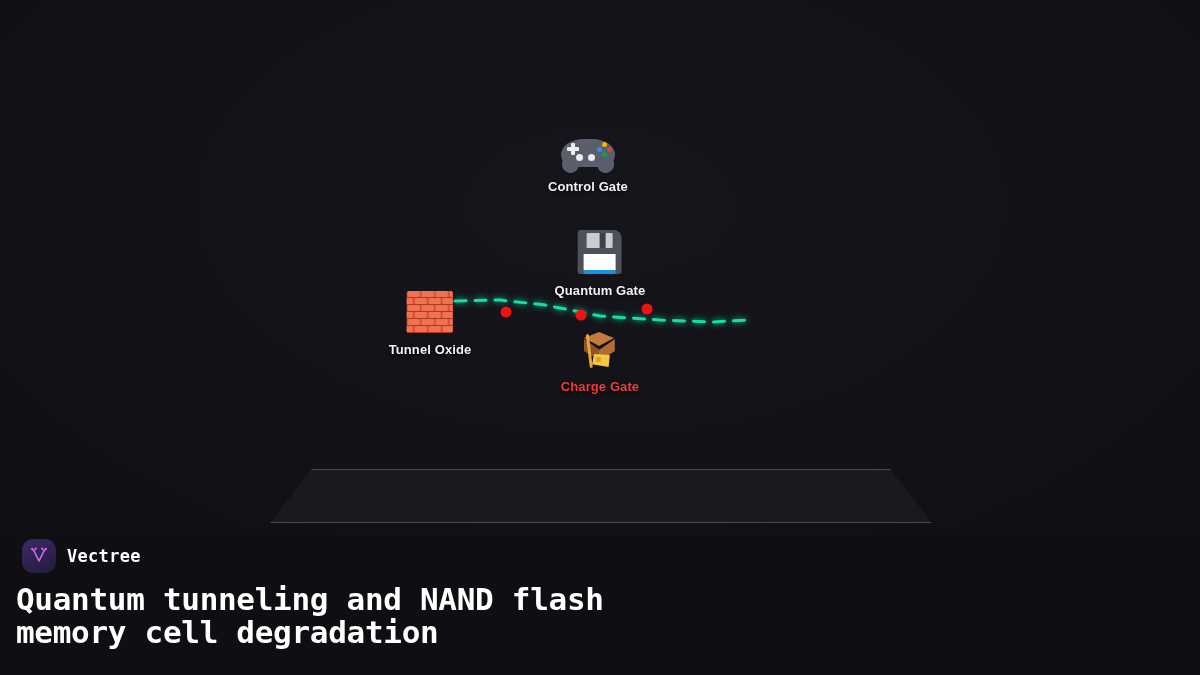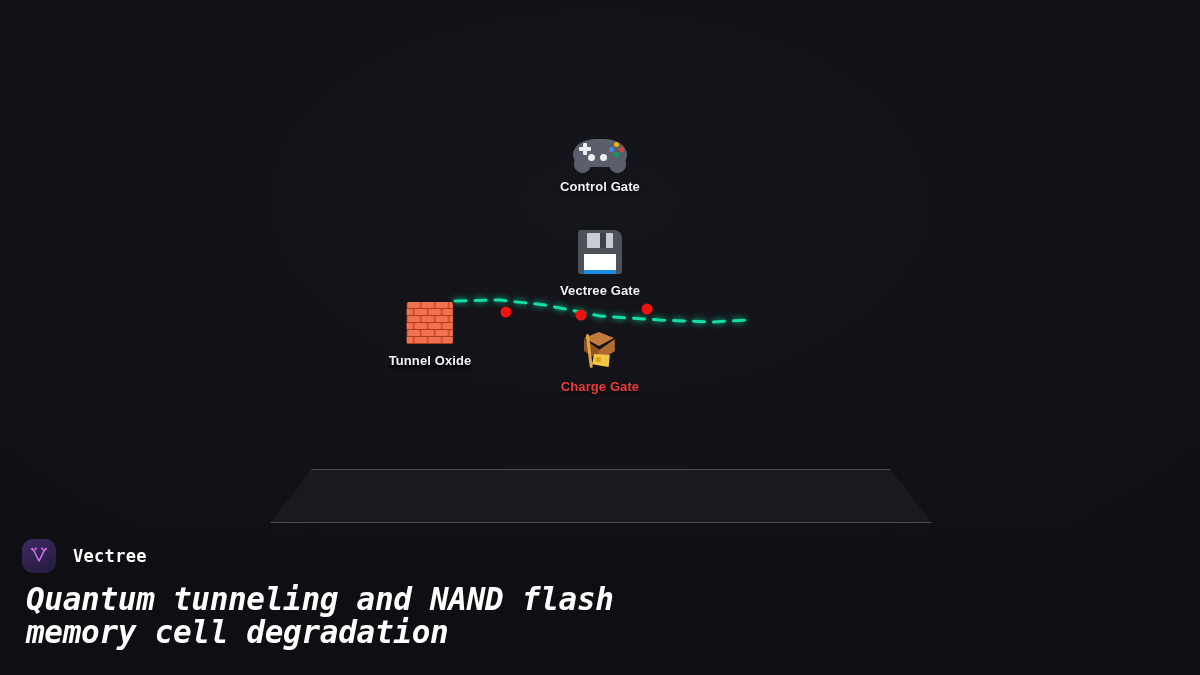--- a/index.html
+++ b/index.html
@@ -221,48 +221,47 @@
     left: 0; right: 0; bottom: 0;
     height: 140px;
     background: #0e0e13;
   }
   #brand {
     position: absolute;
     left: 22px;
     top: 4px;
     display: flex;
     align-items: center;
-    gap: 17px;
+    gap: 11px;
   }
   #brand-logo {
     width: 34px; height: 34px;
     border-radius: 11px;
     background: linear-gradient(150deg, #3b2a63 0%, #241b3d 100%);
     display: flex; align-items: center; justify-content: center;
   }
   #brand-name {
     font-family: "DejaVu Sans Mono", monospace;
     font-weight: bold;
     font-size: 17px;
     color: #ffffff;
     letter-spacing: .3px;
   }
   #headline {
     position: absolute;
-    left: 26px;
+    left: 16px;
     top: 48px;
     width: 760px;
     font-family: "DejaVu Sans Mono", monospace;
     font-weight: bold;
     font-size: 31px;
     line-height: 1.07;
     color: #ffffff;
     letter-spacing: -.3px;
     white-space: pre-line;
-    font-style: italic;
   }
   #footer-url {
     position: absolute;
     right: 24px;
     bottom: 23px;
     font-family: "DejaVu Sans Mono", monospace;
     font-size: 13.5px;
     color: #6c6c77;
     letter-spacing: -.1px;
   }
@@ -285,21 +284,21 @@
         </filter>
       </defs>
       <polyline id="tunnel-path" fill="none" stroke="#13dda0" stroke-width="3" stroke-linecap="round" stroke-dasharray="11 9" filter="url(#glow)" points="455,301 500,300 545,305 600,316 660,320 712,322 750,320"></polyline>
       <g id="trap-dots">
           <circle cx="506" cy="312" r="5.5" fill="#ee1212"></circle>
           <circle cx="581" cy="315" r="5.5" fill="#ee1212"></circle>
           <circle cx="647" cy="309" r="5.5" fill="#ee1212"></circle>
         </g>
     </svg>
 
-    <div class="node" style="left:600px; top:134px;">
+    <div class="node" style="left:588px; top:134px;">
       <span class="glyph">
         <span class="art gamepad">
           <span class="body"></span>
           <span class="dpad-h"></span><span class="dpad-v"></span>
           <span class="stick s1"></span><span class="stick s2"></span>
           <span class="btn b-y"></span><span class="btn b-r"></span>
           <span class="btn b-g"></span><span class="btn b-b"></span>
         </span>
       </span>
       <span class="caption">Control Gate</span>
@@ -307,24 +306,24 @@
 
     <div class="node" style="left:600px; top:230px;">
       <span class="glyph">
         <span class="art floppy">
           <span class="shell"></span>
           <span class="shutter"></span>
           <span class="label"></span>
           <span class="strip"></span>
         </span>
       </span>
-      <span class="caption">Vectree Gate</span>
-    </div>
-
-    <div class="node" style="left:430px; top:302px;text-decoration:underline;">
+      <span class="caption">Quantum Gate</span>
+    </div>
+
+    <div class="node" style="left:430px; top:291px;">
       <span class="glyph">
         <span class="art bricks" id="bricks"><span class="row" style="top: 0px;">
               <span class="brick" style="left: 1px; width: 12px;"></span>
               <span class="brick" style="left: 15px; width: 12px;"></span>
               <span class="brick" style="left: 29px; width: 12px;"></span>
               <span class="brick" style="left: 43px; width: 12px;"></span>
             </span><span class="mortar" style="top: 6px;"></span><span class="row" style="top: 7px;">
               <span class="brick" style="left: -6px; width: 12px;"></span>
               <span class="brick" style="left: 8px; width: 12px;"></span>
               <span class="brick" style="left: 22px; width: 12px;"></span>

